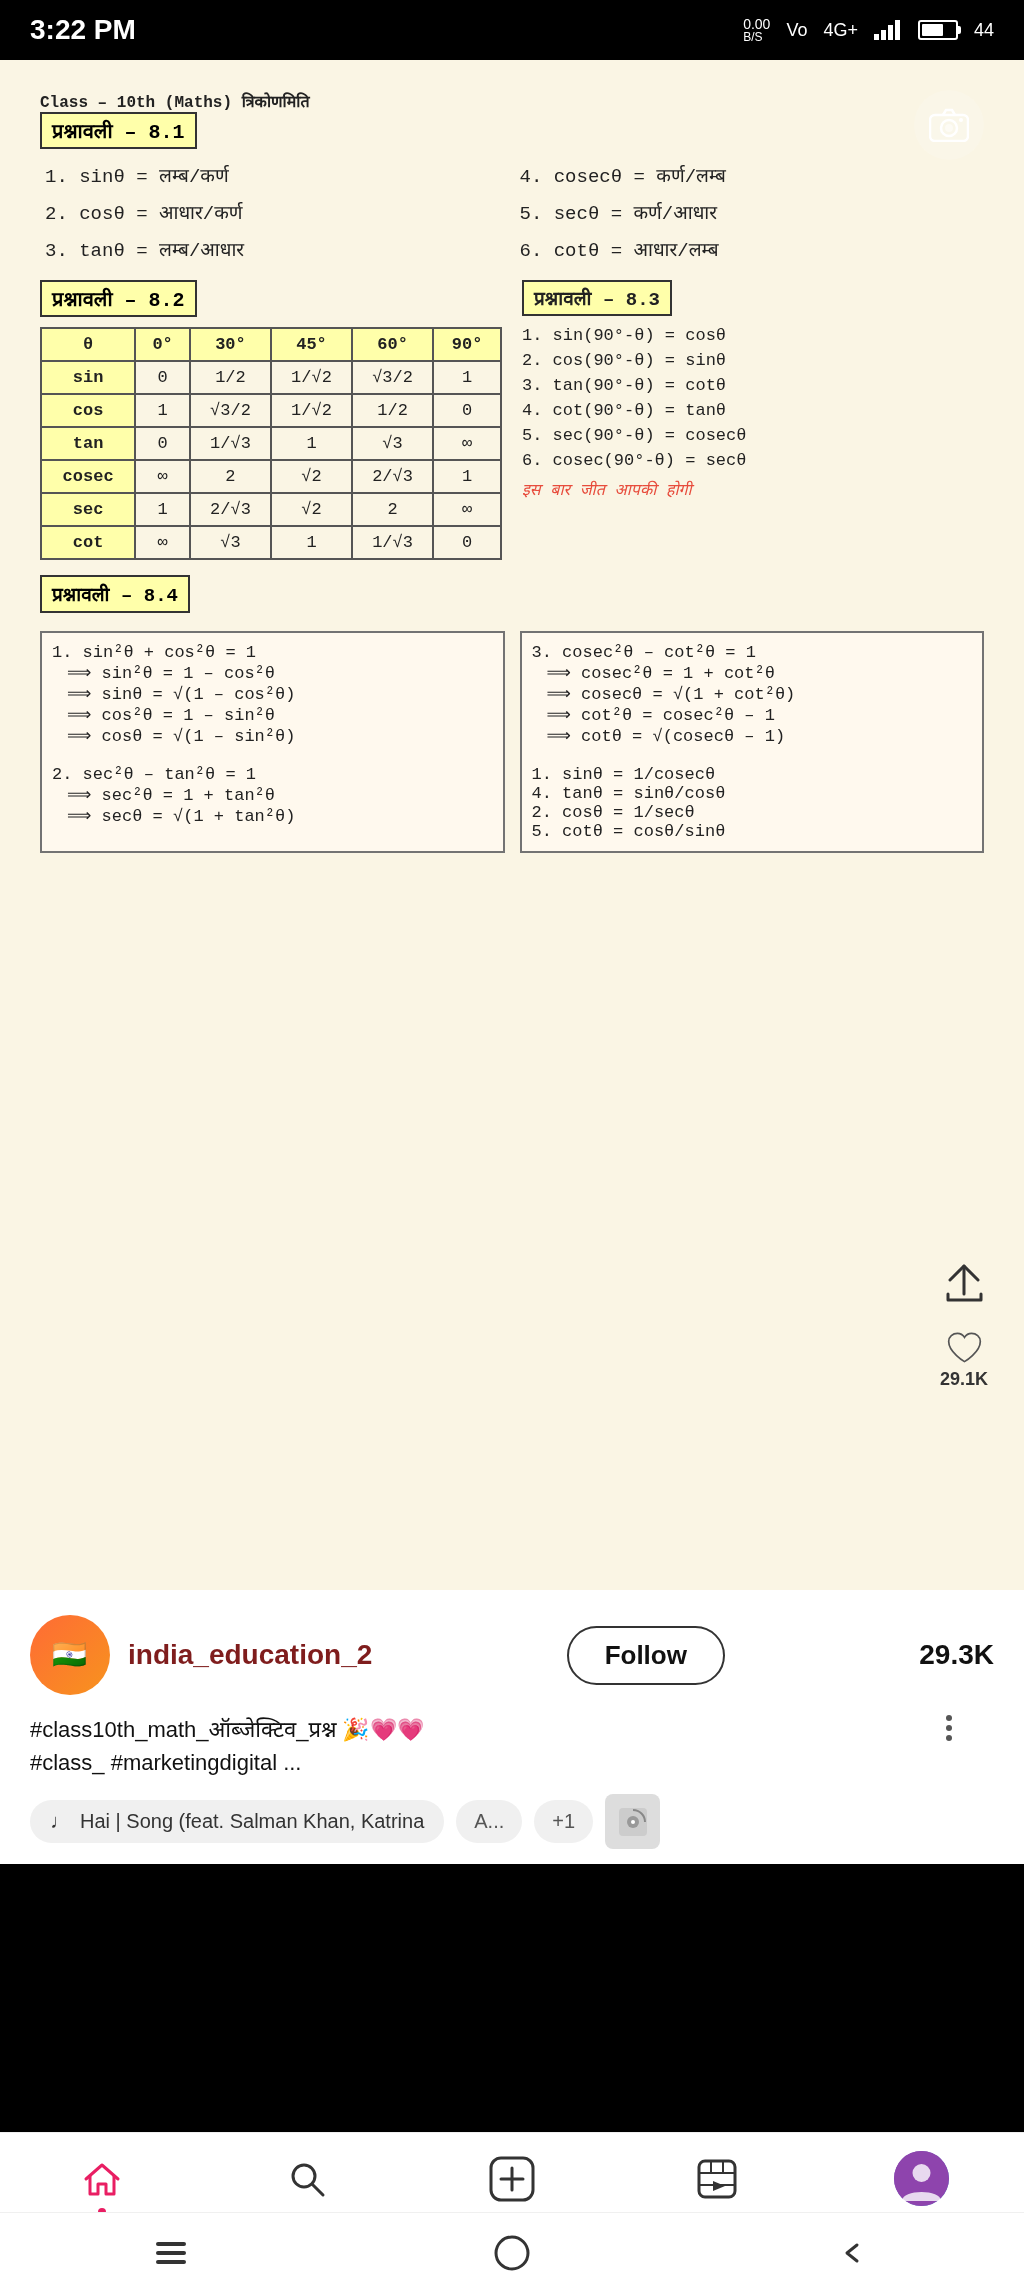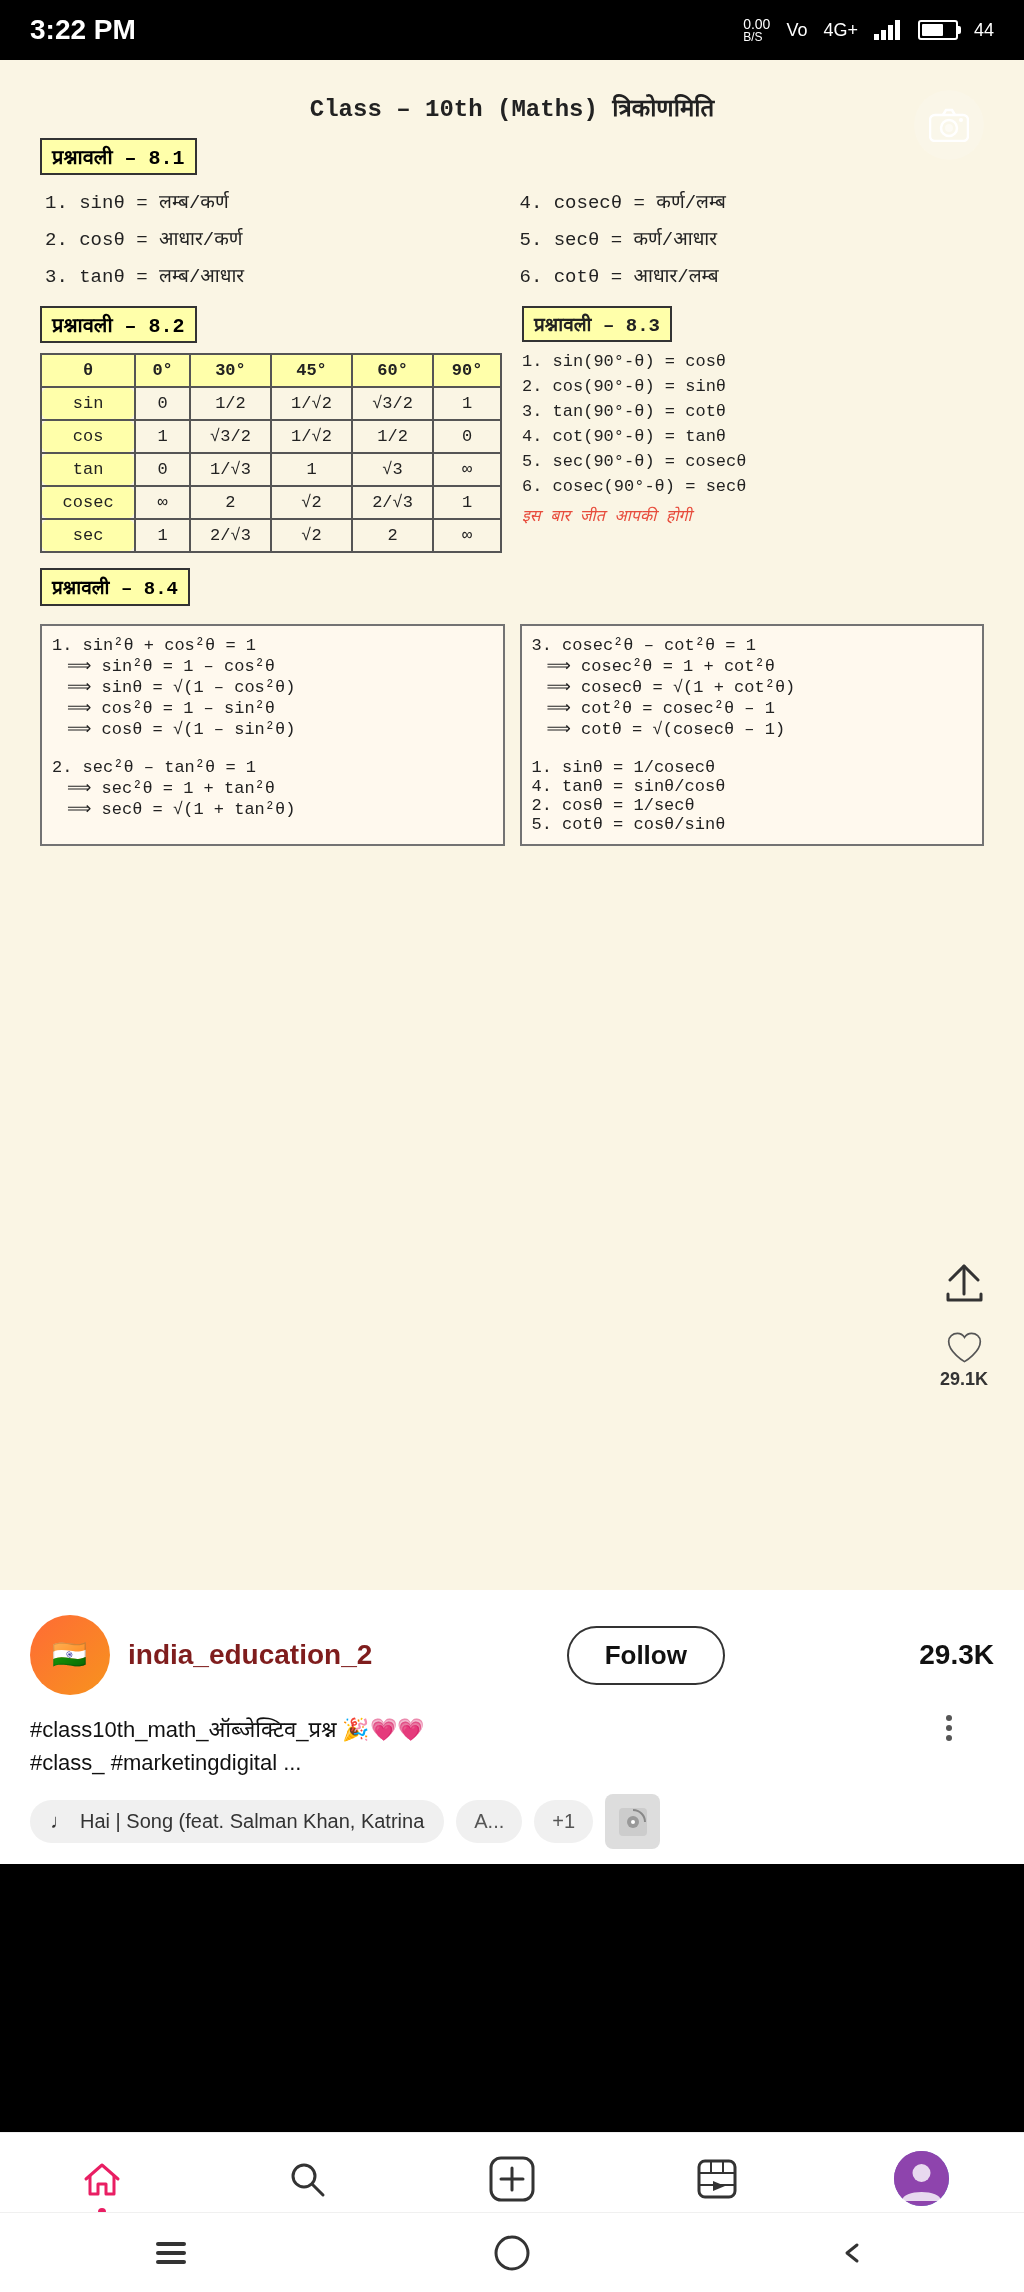--- a/index.html
+++ b/index.html
@@ -96,24 +96,22 @@
     .math-notes {
       width: 100%;
       height: 100%;
       background: #faf5e4;
       position: relative;
       padding: 30px 40px;
       font-family: 'Courier New', monospace;
     }
 
     .notes-title {
-      text-align: center;
-      font-size: 24px;
+      font-size: 16px;
       font-weight: bold;
-      margin-bottom: 15px;
       color: #222;
     }
 
     .section-box {
       border: 2px solid #333;
       display: inline-block;
       padding: 3px 10px;
       font-size: 20px;
       font-weight: bold;
       background: #ffffaa;
@@ -158,22 +156,21 @@
       color: #222;
     }
 
     .trig-table table th {
       background: #ffffaa;
       font-weight: bold;
     }
 
     .func-cell {
       background: #ffffaa !important;
-      font-weight: normal;
-      border-radius: 9px;
+      font-weight: bold;
     }
 
     .complementary-section {
       flex: 1;
       font-size: 18px;
       color: #222;
     }
 
     .comp-title {
       border: 2px solid #333;
@@ -531,20 +528,28 @@
               <td>1</td>
             </tr>
             <tr>
               <td class="func-cell">sec</td>
               <td>1</td>
               <td>2/√3</td>
               <td>√2</td>
               <td>2</td>
               <td>∞</td>
             </tr>
+            <tr>
+              <td class="func-cell">cot</td>
+              <td>∞</td>
+              <td>√3</td>
+              <td>1</td>
+              <td>1/√3</td>
+              <td>0</td>
+            </tr>
           </tbody>
         </table>
       </div>
 
       <div class="complementary-section">
         <div class="comp-title">प्रश्नावली – 8.3</div>
         <div class="comp-item">1. sin(90°-θ) = cosθ</div>
         <div class="comp-item">2. cos(90°-θ) = sinθ</div>
         <div class="comp-item">3. tan(90°-θ) = cotθ</div>
         <div class="comp-item">4. cot(90°-θ) = tanθ</div>

